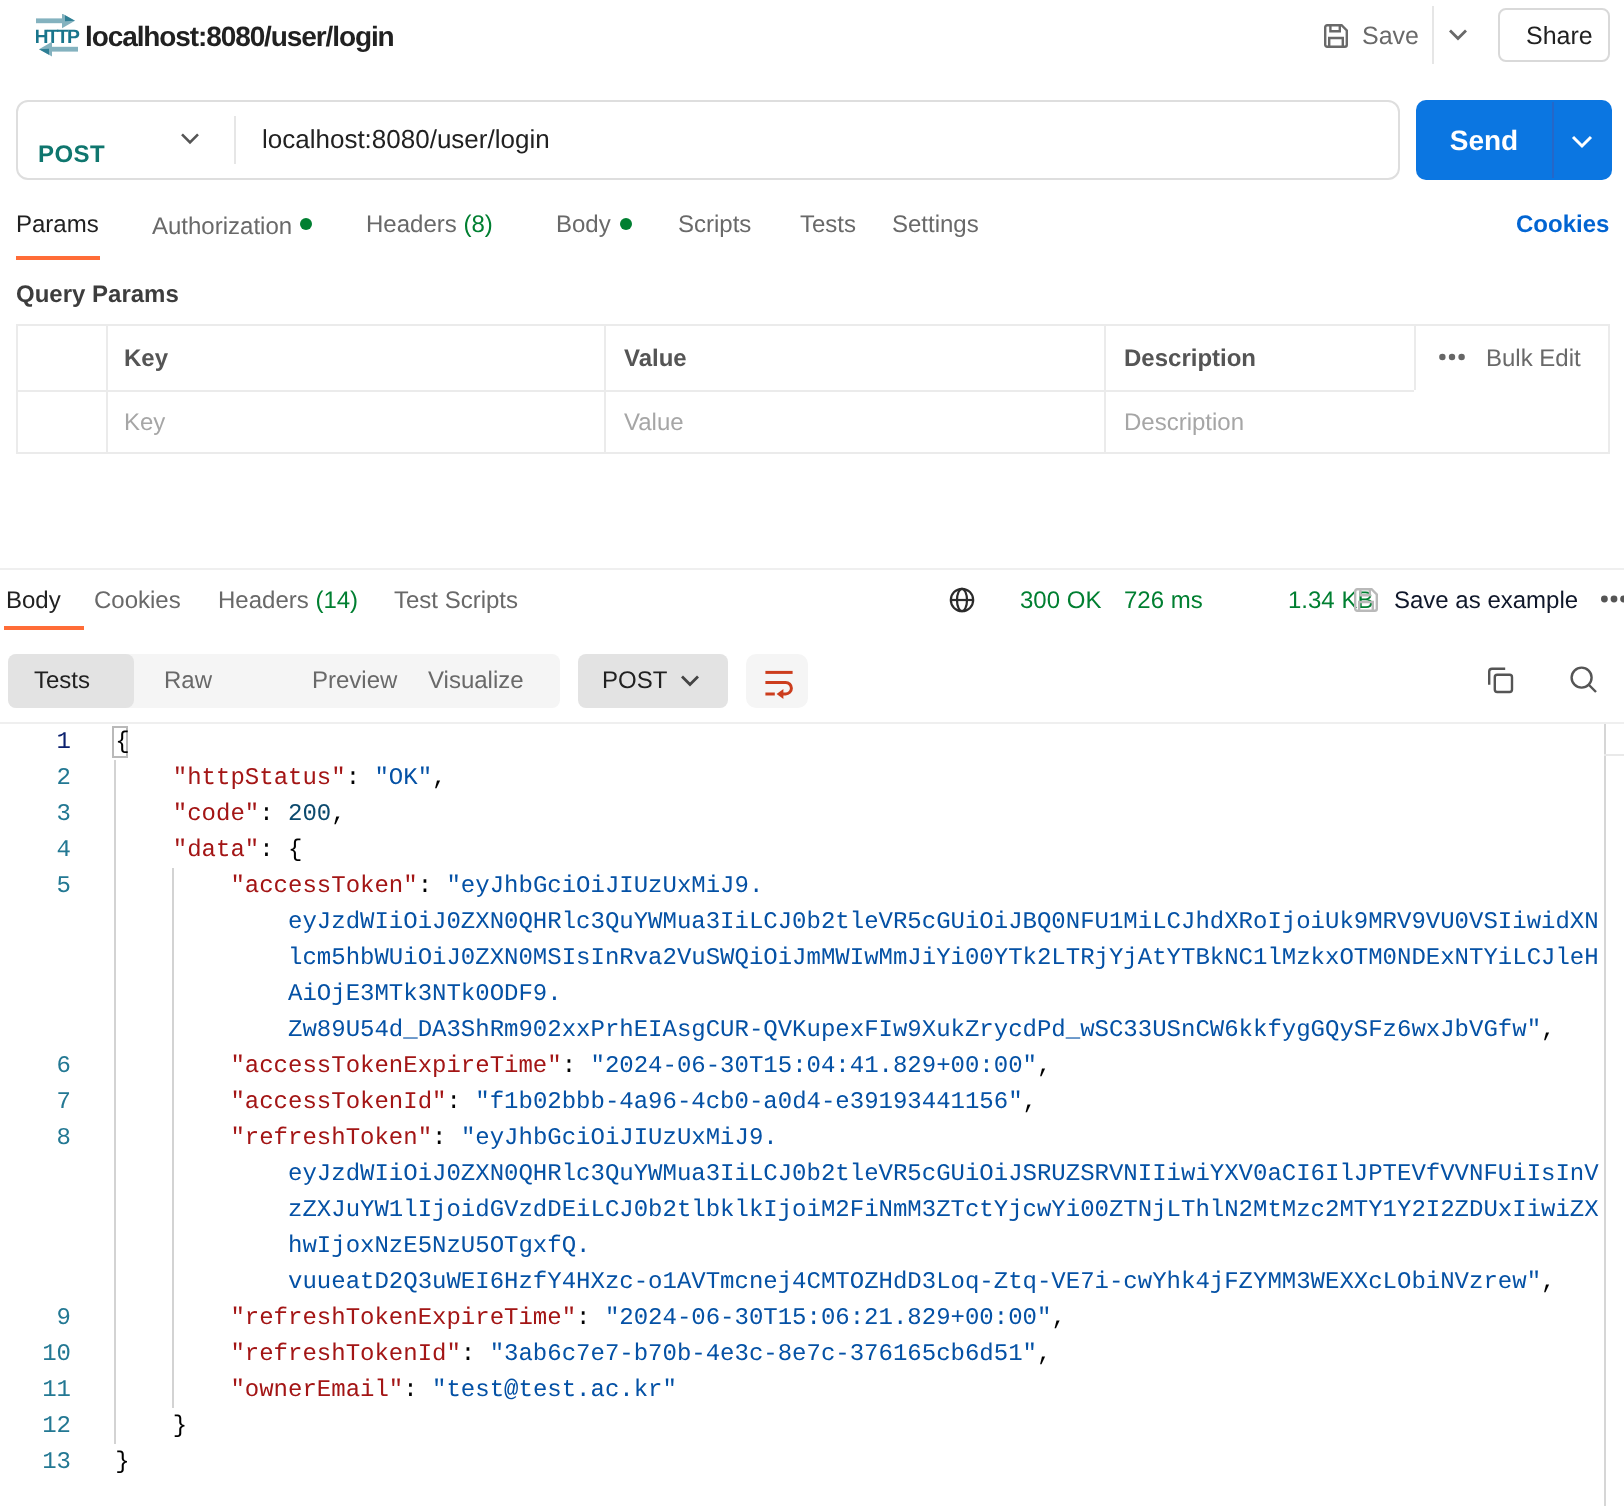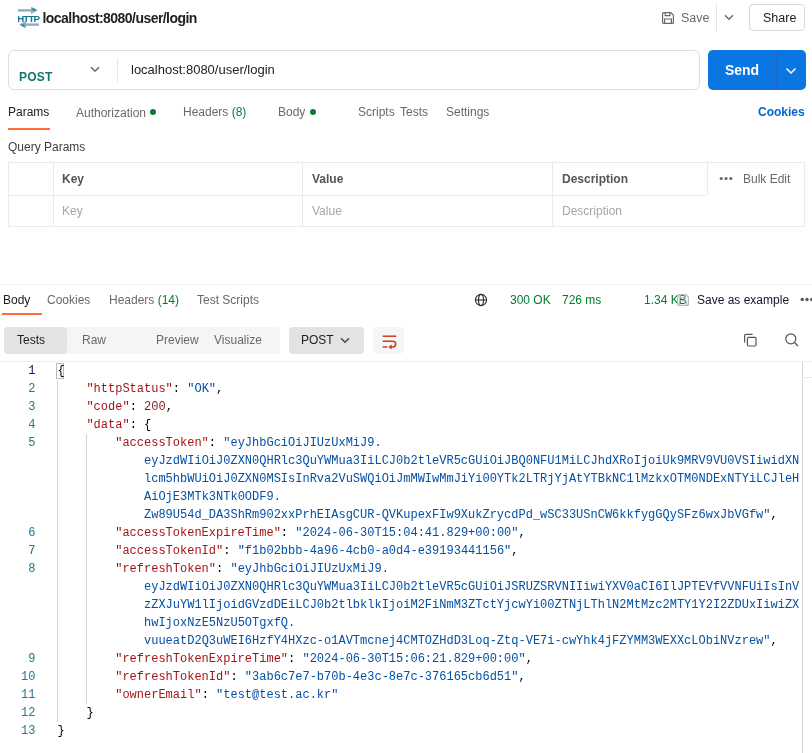--- a/index.html
+++ b/index.html
@@ -3,21 +3,21 @@
 <style>
   html,body{margin:0;padding:0;}
   body{width:812px;height:753px;position:relative;background:#fff;overflow:hidden;
        font-family:"Liberation Sans",sans-serif;-webkit-font-smoothing:antialiased;}
   .ab{position:absolute;}
   .t12{font-size:12px;line-height:14px;}
   .g1{color:#212121}.g2{color:#696969}.g3{color:#a6a6a6}
   .grn{color:#007f31}.blu{color:#0265d2}
   .sb{font-weight:700}
   pre{margin:0;font-family:"Liberation Mono",monospace;font-size:12px;line-height:18px;}
-  .k{color:#a31515}.s{color:#0451a5}.n{color:#7f1d1d}.p{color:#000}
+  .k{color:#a31515}.s{color:#0451a5}.n{color:#0c4a6e}.p{color:#000}
 </style></head><body>
 
 <svg class="ab" style="left:18px;top:7px" width="23" height="22" viewBox="0 0 23 22">
  <rect x="0" y="2.2" width="14" height="2.4" fill="#84b2bf"></rect>
  <polygon points="13,-0.3 19.5,3.4 13,7.1" fill="#84b2bf"></polygon>
  <polygon points="14.5,0.6 19.5,3.4 14.5,3.6" fill="#2e7f95"></polygon>
  <text x="-0.8" y="14.5" font-size="9.7" font-weight="bold" fill="#19758c" letter-spacing="-0.85" font-family="Liberation Sans">HTTP</text>
  <rect x="7" y="16.4" width="14" height="2.4" fill="#84b2bf"></rect>
  <polygon points="8,13.9 1.5,17.6 8,21.3" fill="#84b2bf"></polygon>
  <polygon points="6.5,17.4 1.5,17.6 6.5,20.4" fill="#2e7f95"></polygon>
@@ -47,26 +47,26 @@
 <div class="ab" style="left:776px;top:51px;width:1px;height:38px;background:#2567c8"></div>
 <svg class="ab" style="left:785px;top:67px" width="12" height="8" viewBox="0 0 12 8" fill="none" stroke="#fff" stroke-width="1.5">
     <path d="M1.5 1.5 L6 6 L10.5 1.5"></path>
   </svg>
 <div class="ab t12 g1" style="left:8px;top:105px">Params</div>
 <div class="ab t12 g2" style="left:76px;top:106px">Authorization</div>
 <div class="ab" style="left:150px;top:108.5px;width:6px;height:6px;border-radius:50%;background:#007f31"></div>
 <div class="ab t12 g2" style="left:183px;top:105px">Headers <span class="grn">(8)</span></div>
 <div class="ab t12 g2" style="left:278px;top:105px">Body</div>
 <div class="ab" style="left:310px;top:108.5px;width:6px;height:6px;border-radius:50%;background:#007f31"></div>
-<div class="ab t12 g2" style="left:358px;top:105px">Scripts</div>
+<div class="ab t12 g2" style="left:339px;top:105px">Scripts</div>
 <div class="ab t12 g2" style="left:400px;top:105px">Tests</div>
 <div class="ab t12 g2" style="left:446px;top:105px">Settings</div>
 <div class="ab t12 blu sb" style="left:758px;top:105px;font-weight:600">Cookies</div>
 <div class="ab" style="left:8px;top:128px;width:42px;height:2px;background:#ff6c37"></div>
-<div class="ab t12 sb" style="left:8px;top:140px;color:#3d3d3d;font-weight:400">Query Params</div>
+<div class="ab t12 sb" style="left:8px;top:140px;color:#3d3d3d;font-weight:700">Query Params</div>
 <div class="ab" style="left:8px;top:162px;width:797px;height:65px;border:1px solid #ebebeb;box-sizing:border-box"></div>
 <div class="ab" style="left:8px;top:195px;width:699px;height:1px;background:#ebebeb"></div>
 <div class="ab" style="left:53px;top:162px;width:1px;height:65px;background:#ebebeb"></div>
 <div class="ab" style="left:302px;top:162px;width:1px;height:65px;background:#ebebeb"></div>
 <div class="ab" style="left:552px;top:162px;width:1px;height:65px;background:#ebebeb"></div>
 <div class="ab" style="left:707px;top:162px;width:1px;height:33px;background:#ebebeb"></div>
 <div class="ab t12" style="left:62px;top:172px;color:#555;font-weight:700">Key</div>
 <div class="ab t12" style="left:312px;top:172px;color:#555;font-weight:700">Value</div>
 <div class="ab t12" style="left:562px;top:172px;color:#555;font-weight:700">Description</div>
 <svg class="ab" style="left:719px;top:176px" width="14" height="5" viewBox="0 0 14 5">

